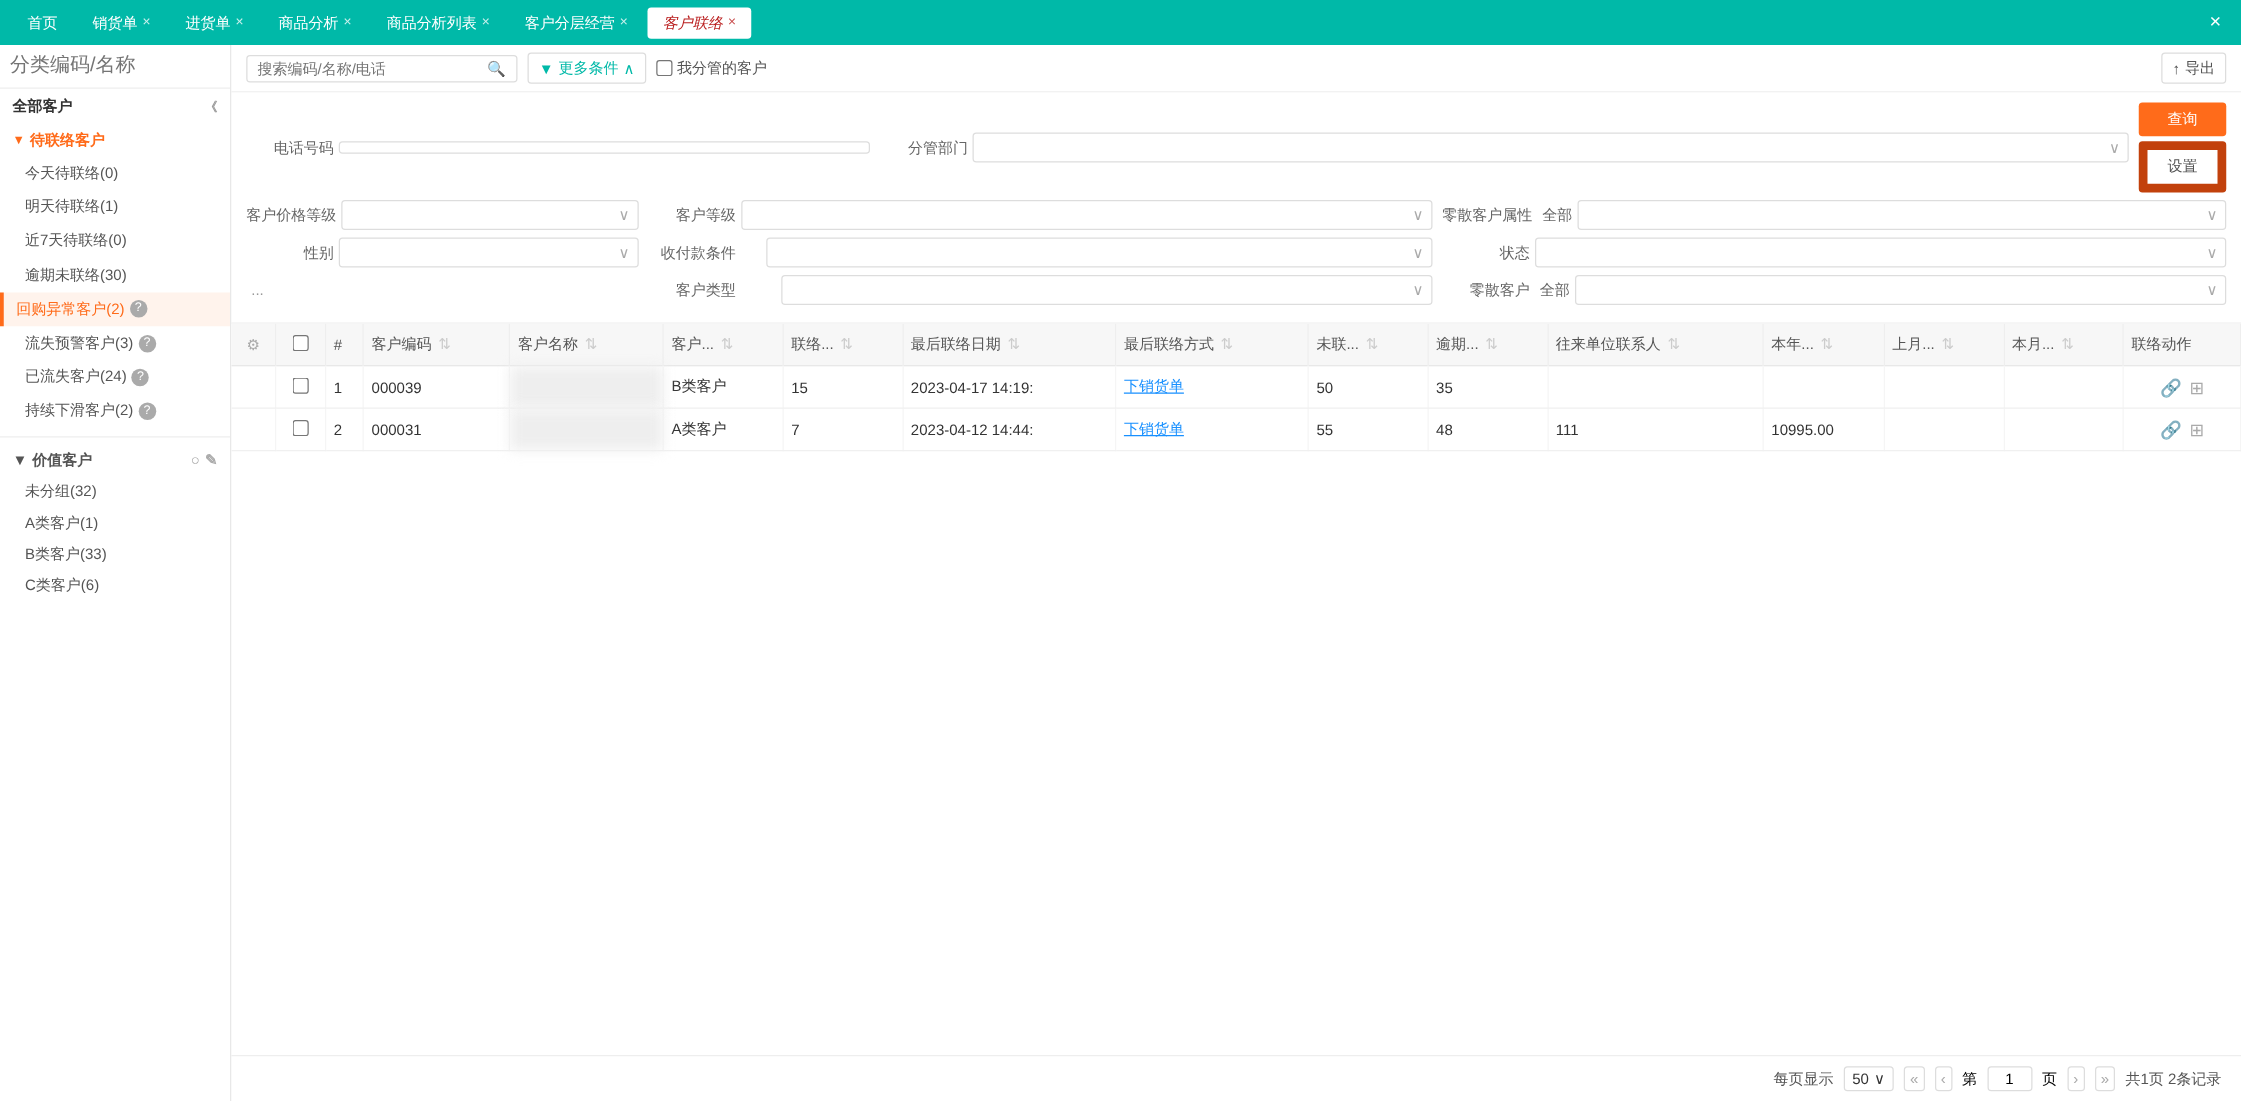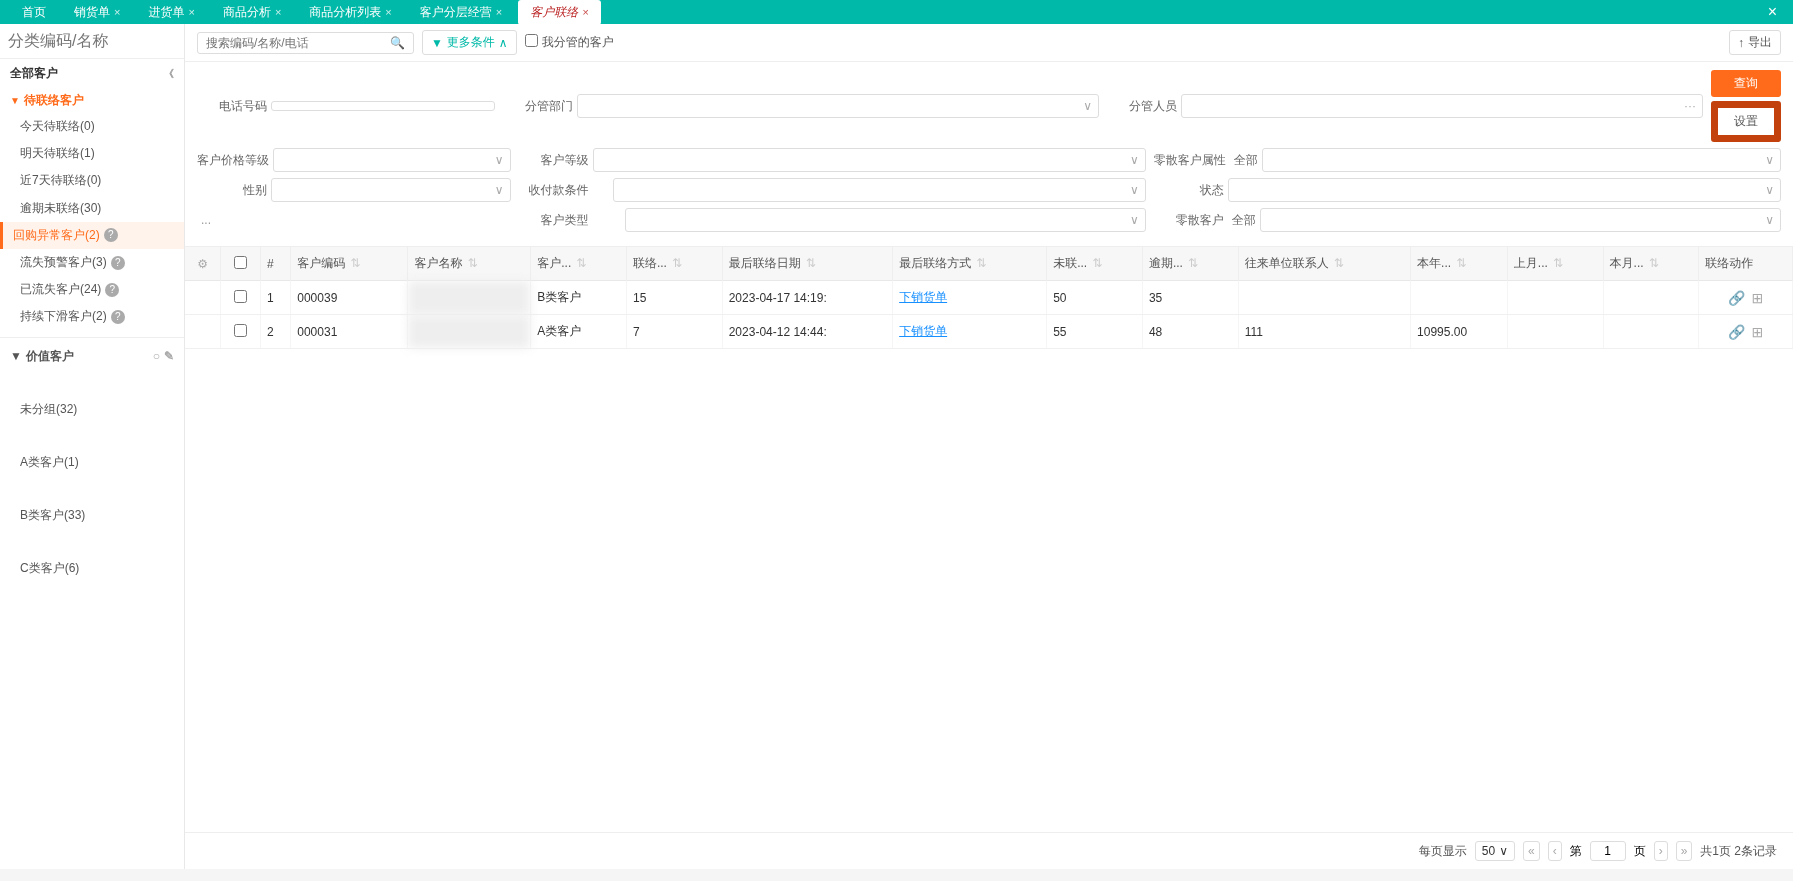--- a/index.html
+++ b/index.html
@@ -1,21 +1,21 @@
 <!DOCTYPE html>
 <html><head>
   <meta charset="utf-8">
   <style>
     * { box-sizing: border-box; margin: 0; padding: 0; font-family: 'Microsoft YaHei', Arial, sans-serif; font-size: 12px; }
     body { background: #f5f5f5; overflow: hidden; width: 1793px; height: 881px; }
 
     
     .top-nav {
       background: #00b9a8;
-      height: 24px;
+      height: 36px;
       display: flex;
       align-items: center;
       padding: 0 10px;
       gap: 4px;
     }
     .nav-item {
       color: #fff;
       padding: 4px 12px;
       cursor: pointer;
       border-radius: 3px;
@@ -110,21 +110,20 @@
       justify-content: space-between;
       padding: 4px 10px;
       color: #555;
       font-weight: bold;
     }
     .sidebar-value-group .icons { display: flex; gap: 4px; color: #aaa; }
     .sidebar-item-sub {
       padding: 4px 10px 4px 20px;
       color: #555;
       cursor: pointer;
-      margin-top: 28px;
     }
 
     
     .content-area {
       flex: 1;
       display: flex;
       flex-direction: column;
       overflow: hidden;
     }
 
@@ -159,21 +158,21 @@
       gap: 4px;
       color: #00b9a8;
       cursor: pointer;
       padding: 3px 8px;
       border: 1px solid #ddd;
       border-radius: 3px;
       background: #fff;
     }
     .my-customer-check {
       display: flex;
-      align-items: flex-start;
+      align-items: center;
       gap: 4px;
       color: #555;
       cursor: pointer;
     }
     .toolbar-spacer { flex: 1; }
     .export-btn {
       display: flex;
       align-items: center;
       gap: 4px;
       color: #555;
@@ -503,27 +502,20 @@
       <div class="filter-row">
         <div class="filter-item">
           <span class="filter-label">电话号码</span>
           <div class="filter-input" style="flex:2;"></div>
         </div>
         <div class="filter-item" style="flex:2;">
           <span class="filter-label">分管部门</span>
           <div class="filter-select" style="flex:2;">
             <span></span>
             <span class="arrow">∨</span>
-          </div>
-        </div>
-        <div class="filter-item" style="flex:2;">
-          <span class="filter-label">分管人员</span>
-          <div class="filter-select" style="flex:2;">
-            <span></span>
-            <span class="arrow">···</span>
           </div>
         </div>
         <div class="filter-actions">
           <button class="btn-query">查询</button>
           <button class="btn-settings">设置</button>
         </div>
       </div>
 
       <div class="filter-row">
         <div class="filter-item">

